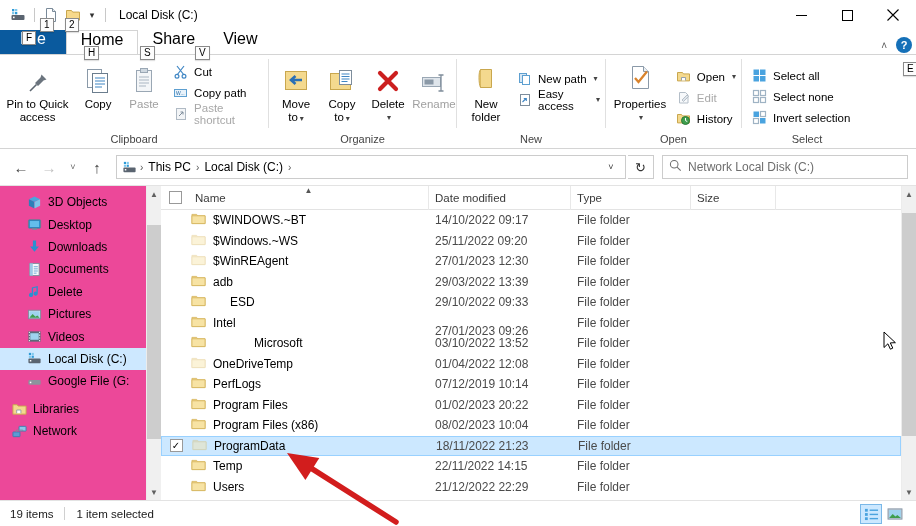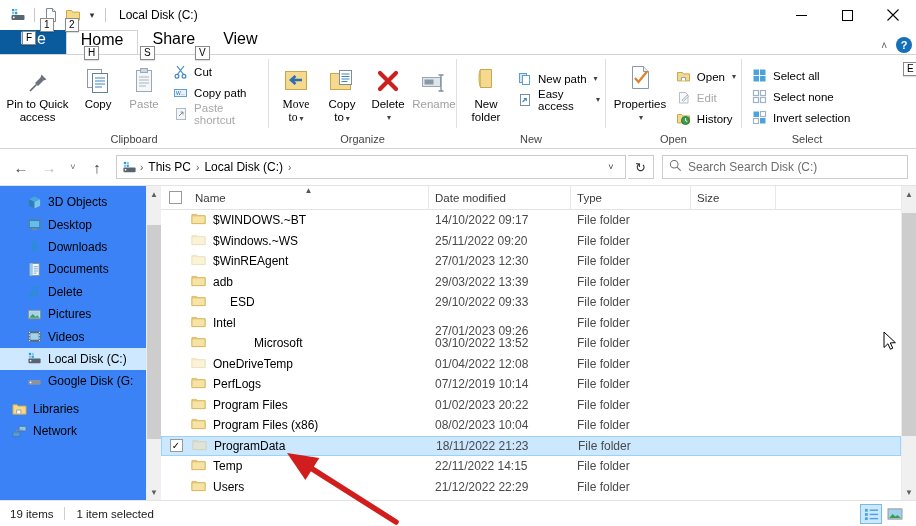--- a/index.html
+++ b/index.html
@@ -67,21 +67,21 @@
   .crumb-right { margin-left:auto; display:flex; align-items:center; }
   .crumb-chev { width:20px; height:22px; display:flex; align-items:center; justify-content:center; color:#333; font-size:9px; }
   .refresh { width:26px; height:24px; display:flex; align-items:center; justify-content:center; border:1px solid #ccc; border-left:none; color:#333; font-size:13px; }
   .searchbox { width:246px; height:24px; border:1px solid #ccc; display:flex; align-items:center; padding:0 6px; gap:6px; margin-left:6px; }
   .search-ph { font-size:12px; color:#6d6d6d; }
 
   
   .main { flex:1; display:flex; overflow:hidden; border-top:1px solid #e3e3e3; position:relative; }
 
   
-  .navpane { width:146px; flex:0 0 146px; background:#3b82f6; position:relative; overflow:hidden; padding-top:5px;}
+  .navpane { width:146px; flex:0 0 146px; background:#ec4899; position:relative; overflow:hidden; padding-top:5px;}
   .nav-item { height:22.4px; display:flex; align-items:center; gap:6px; padding-left:26px; font-size:12px; color:#000; }
   .nav-item.indent2 { padding-left:26px; }
   .nav-item.root { padding-left:11px; }
   .nav-item.sel { background:#cde8ff; }
   .nav-ico { width:16px; height:16px; flex:0 0 16px; display:flex; align-items:center; justify-content:center; }
   .nav-lbl { white-space:nowrap; overflow:hidden; }
   .nav-gap { height:5px; }
 
   
   .sb { width:15px; background:#f0f0f0; display:flex; flex-direction:column; position:relative; flex:0 0 15px; border-left:1px solid #ececec;}
@@ -268,21 +268,21 @@
             <span>Paste shortcut</span>
           </div>
         </div>
       </div>
       <div class="rgroup-label">Clipboard</div>
     </div>
     <div class="rgroup-div"></div>
 
     <div class="rgroup" style="width:187px;">
       <div class="rgroup-body" style="padding-left:4px;">
-        <div class="big-btn" style="width:46px;font-family:Liberation Serif, serif;">
+        <div class="big-btn" style="width:46px;">
           <span class="ico">
             <svg width="30" height="28" viewBox="0 0 30 28">
               <rect x="4.5" y="3.5" width="21" height="18" fill="#f4d98e" stroke="#c9a74e"></rect>
               <path d="M21 12 H11 M14.5 8 L10 12 L14.5 16" stroke="#2a6fb5" stroke-width="2.6" fill="none"></path>
             </svg>
           </span>
           <span>Move</span>
           <span><span>to</span><span class="dncaret">▾</span></span>
         </div>
         <div class="big-btn" style="width:46px;">
@@ -480,21 +480,21 @@
     </div>
     <div class="refresh">↻</div>
 
     <div class="searchbox">
       <span>
         <svg width="13" height="13" viewBox="0 0 14 14">
           <circle cx="5.6" cy="5.6" r="4.1" fill="none" stroke="#6d6d6d" stroke-width="1.1"></circle>
           <path d="M8.7 8.7 L12.6 12.6" stroke="#6d6d6d" stroke-width="1.1"></path>
         </svg>
       </span>
-      <span class="search-ph">Search Search Disk (C:)</span>
+      <span class="search-ph">Network Local Disk (C:)</span>
     </div>
   </div>
 
   <div class="main">
 
     <div class="navpane">
       <div class="nav-item indent2">
         <span class="nav-ico">
           <svg width="15" height="15" viewBox="0 0 16 16">
             <path d="M8 1.5 L14 4.5 L8 7.5 L2 4.5 Z" fill="#49a6dd"></path>
@@ -584,21 +584,21 @@
         </span>
         <span class="nav-lbl">Local Disk (C:)</span>
       </div>
       <div class="nav-item indent2">
         <span class="nav-ico">
           <svg width="15" height="15" viewBox="0 0 16 16">
             <rect x="1.5" y="6.5" width="13" height="5" rx="1" fill="#8b949d"></rect>
             <rect x="3" y="8.2" width="1.6" height="1.6" fill="#fff"></rect>
           </svg>
         </span>
-        <span class="nav-lbl">Google Disk (G:</span>
+        <span class="nav-lbl">Google File (G:</span>
       </div>
       <div class="nav-gap"></div>
       <div class="nav-item root">
         <span class="nav-ico">
           <svg width="15" height="15" viewBox="0 0 16 16">
             <path d="M1 4 h4.5 l1 1.4 H15 v8.6 H1 z" fill="#f4d98e" stroke="#c9a74e"></path>
             <path d="M5 13 v-3.4 h4.5 V13" fill="#fff" stroke="#8a99a8" stroke-width=".9"></path>
           </svg>
         </span>
         <span class="nav-lbl">Libraries</span>

